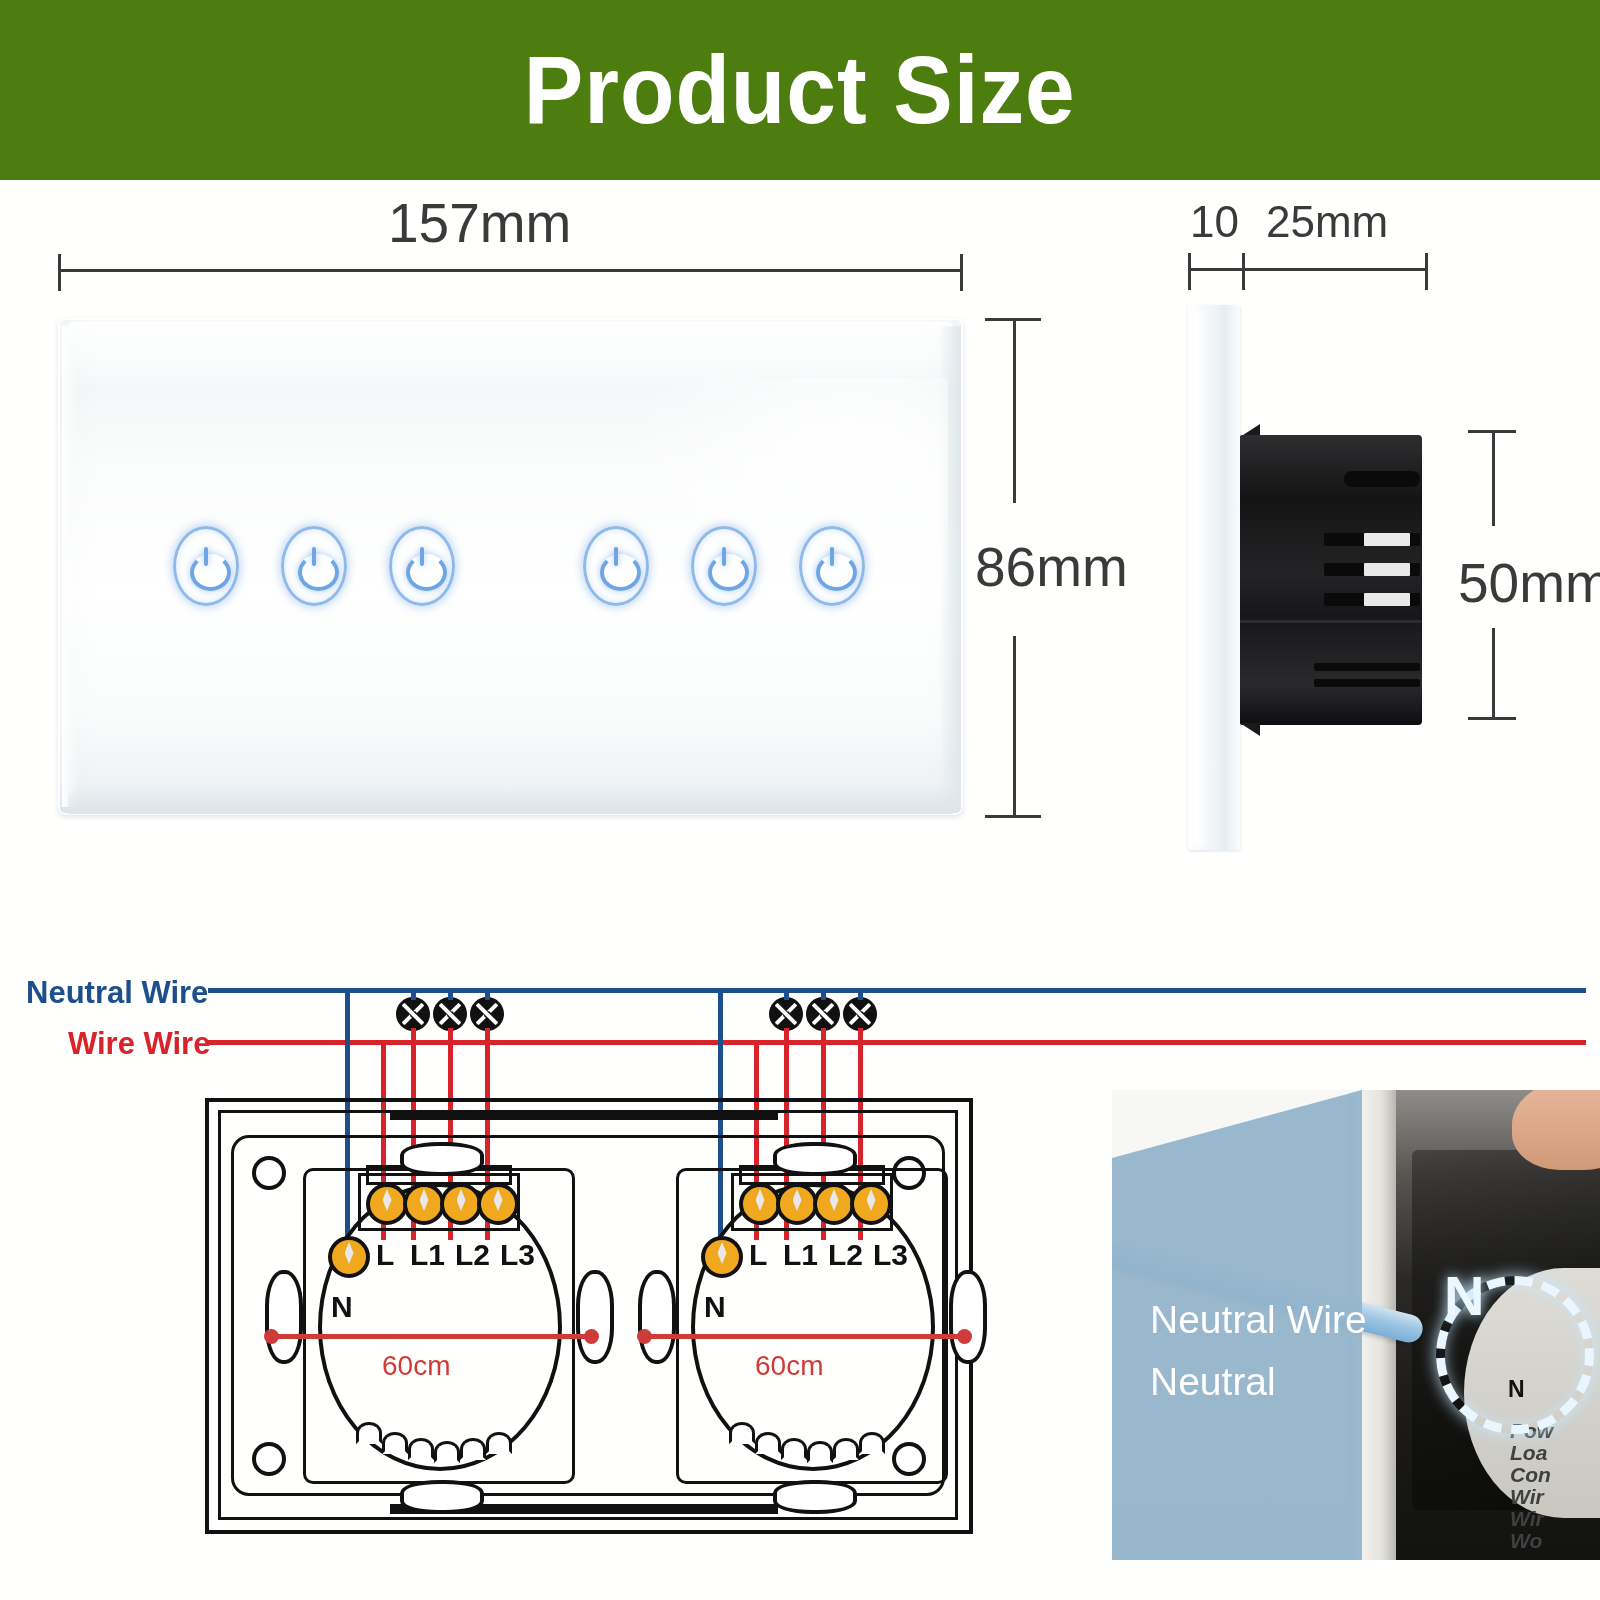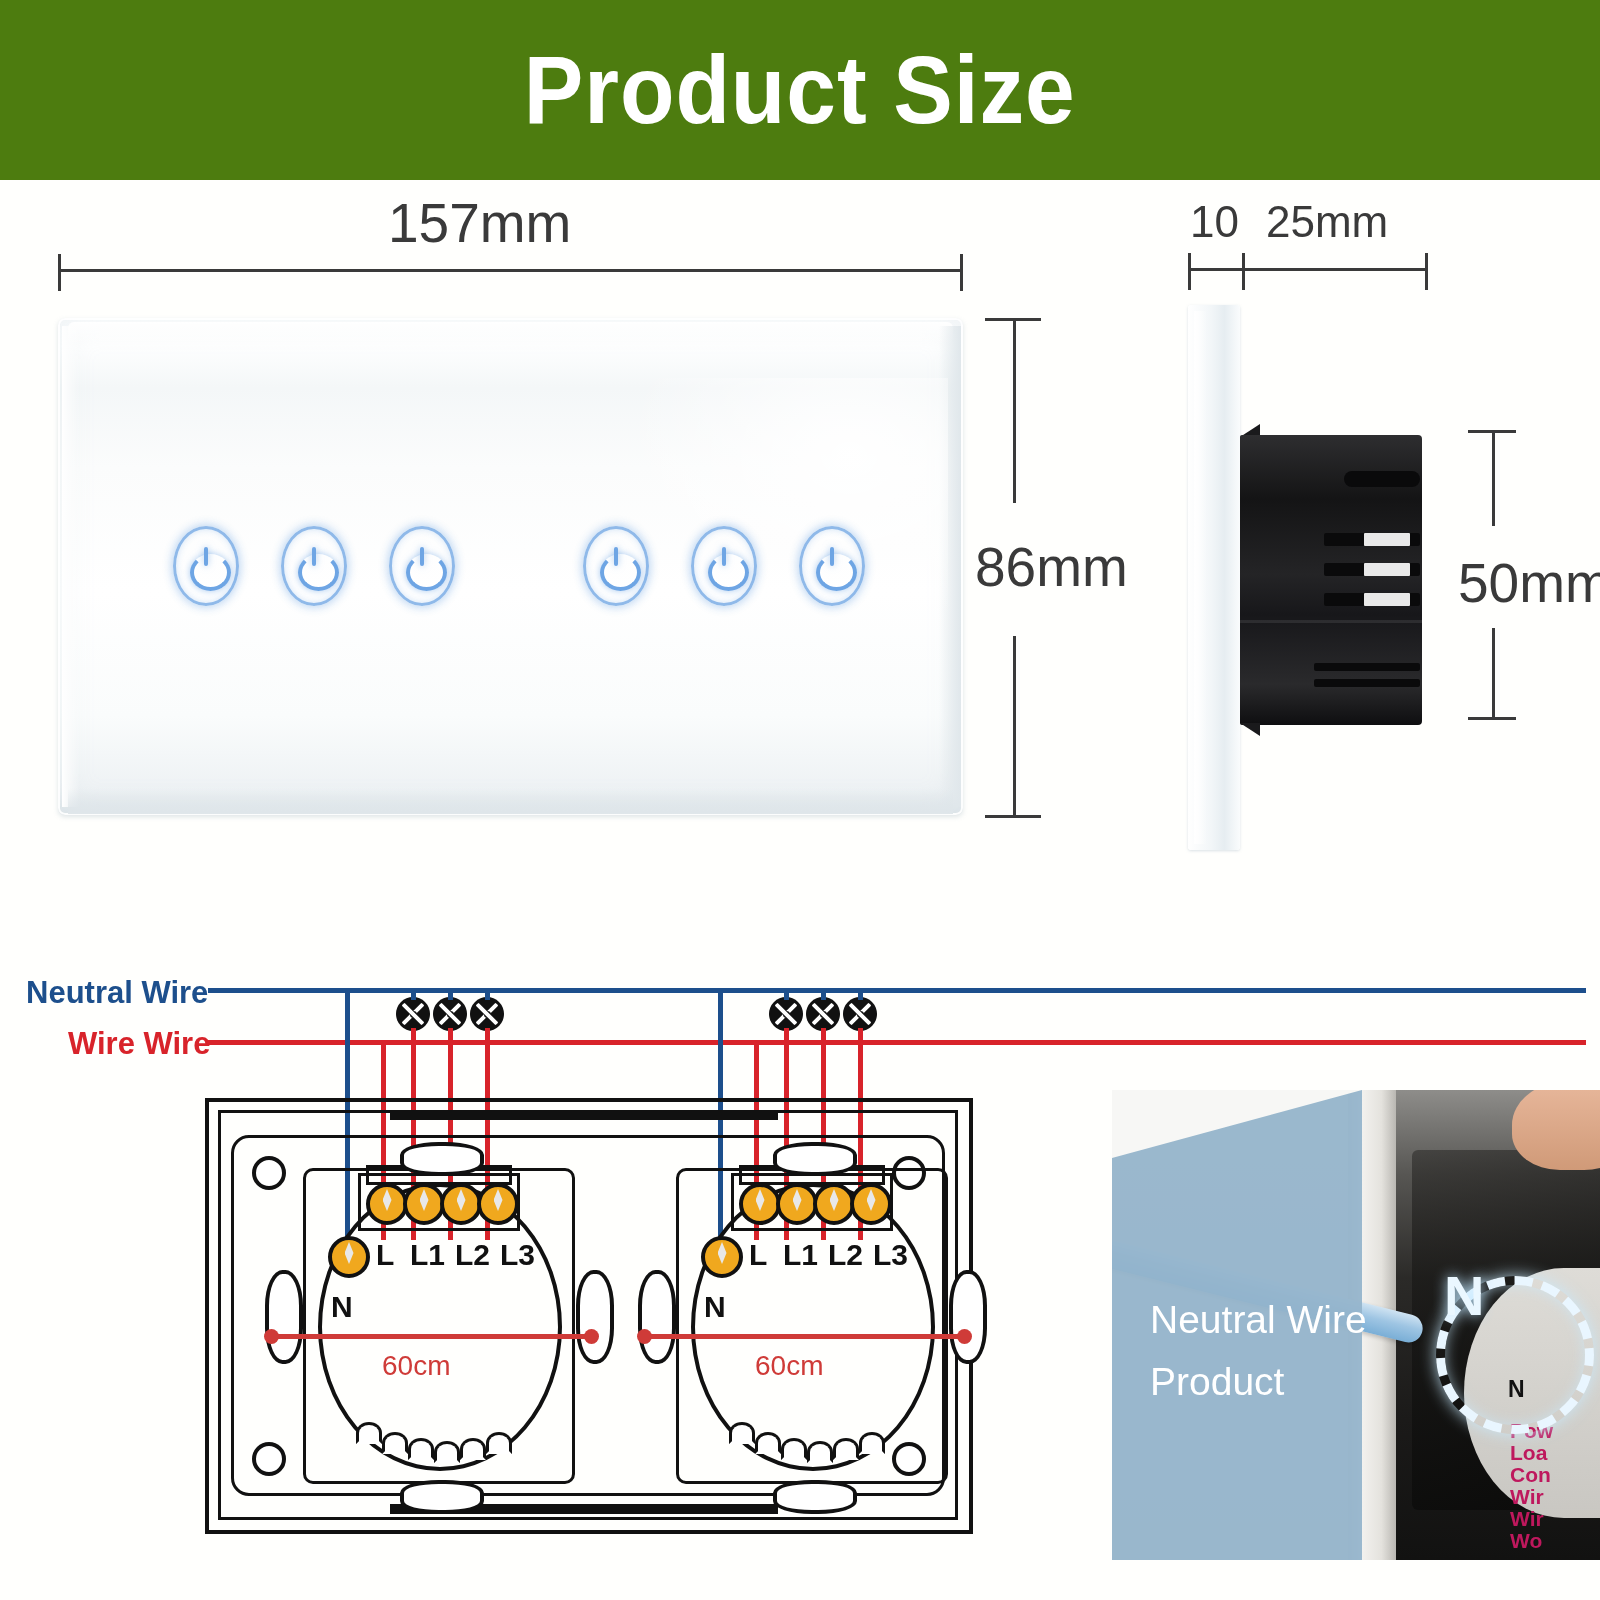--- a/index.html
+++ b/index.html
@@ -264,21 +264,21 @@
     border:9px dashed #e9f6ff;
     border-radius:50%;
     box-shadow:0 0 16px rgba(200,235,255,.85),inset 0 0 14px rgba(200,235,255,.6);
   }
   #inset-n-glyph{
     left:332px;top:178px;
     color:#eaf7ff;font-size:56px;font-weight:700;line-height:1;
     text-shadow:0 0 14px rgba(190,230,255,.95);
   }
   .inset-label-line{
-    position:absolute;color:#be185d;font-size:21px;font-weight:700;line-height:1;white-space:nowrap;
+    position:absolute;color:#404040;font-size:21px;font-weight:700;line-height:1;white-space:nowrap;font-style:italic;
   }
   #inset-n-small{
     position:absolute;left:396px;top:286px;color:#111;font-size:23px;font-weight:700;
   }
 </style>
 </head>
 <body>
 
 <div class="abs" id="header-band">
   <div id="header-title">Product Size</div>
@@ -564,14 +564,14 @@
   <div class="abs" id="inset-n-small">N</div>
 
   <div class="abs" id="inset-dashed-ring"></div>
   <div class="abs" id="inset-n-glyph">N</div>
 
   <div class="abs" id="inset-blue-wire"></div>
 
   <div class="abs" id="inset-overlay"></div>
   <div class="abs" id="inset-overlay-notch"></div>
   <div class="inset-text" style="left:38px;top:210px;">Neutral Wire</div>
-  <div class="inset-text" style="left:38px;top:272px;">Product</div>
+  <div class="inset-text" style="left:38px;top:272px;">Neutral</div>
 </div>
 
 </body></html>

